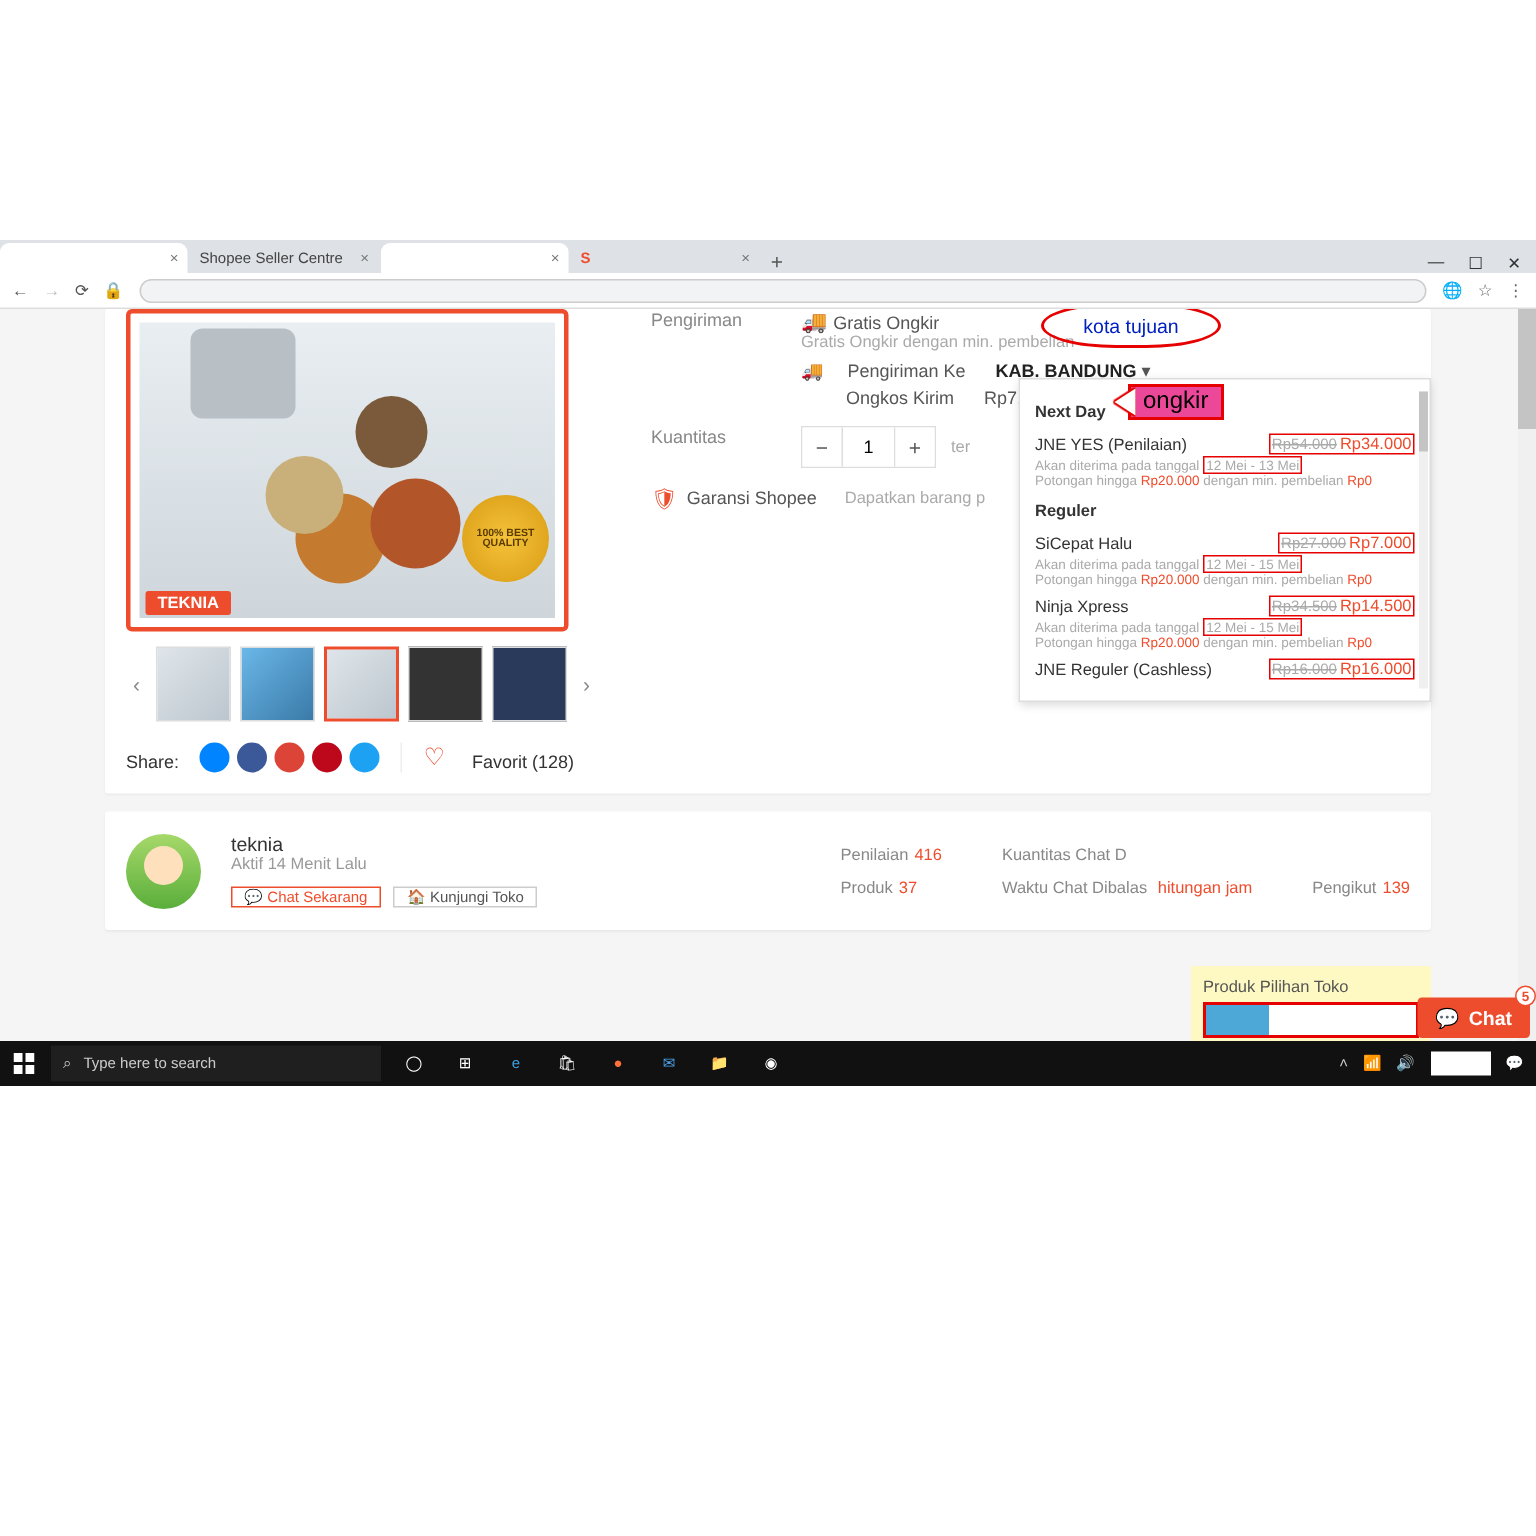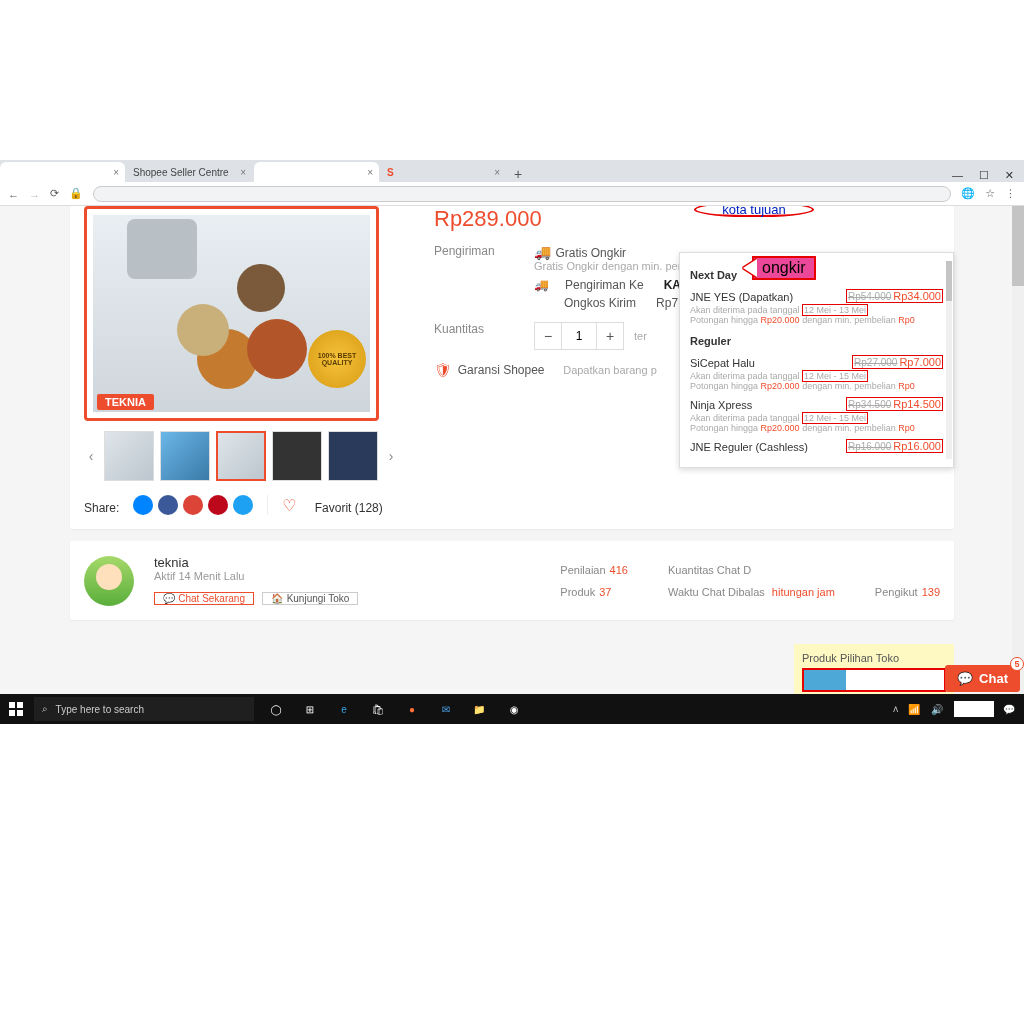--- a/index.html
+++ b/index.html
@@ -170,21 +170,20 @@
           <span class="sic" style="background:#bd081c"></span>
           <span class="sic" style="background:#1da1f2"></span>
         </span>
         <span style="border-left:1px solid #eee;height:20px"></span>
         <span class="heart">♡</span>
         <span>Favorit (128)</span>
       </div>
     </div>
 
     <div class="detcol">
-      <div class="price">Rp289.000</div>
 
       <div class="drow">
         <div class="lab">Pengiriman</div>
         <div>
           <div><span class="truck">🚚</span><span>Gratis Ongkir</span></div>
           <div class="subgrey">Gratis Ongkir dengan min. pembelian</div>
           <div style="margin-top:6px;display:flex;gap:16px">
             <span style="color:#888">🚚</span>
             <span>
               <span>Pengiriman Ke</span>
@@ -223,21 +222,21 @@
         &nbsp;&nbsp;
         <span class="subgrey">Dapatkan barang p</span>
       </div>
 
       <div class="dropdown">
         <div class="sb">
             <div class="th"></div>
           </div>
         <div class="sec">Next Day</div>
         <div class="ship">
-          <span class="name">JNE YES (Dapatkan)</span>
+          <span class="name">JNE YES (Penilaian)</span>
           <span class="pr redbox"><span class="old">Rp54.000</span><span class="new">Rp34.000</span></span>
           <div class="eta"><span>Akan diterima pada tanggal</span> <span class="redbox">12 Mei - 13 Mei</span></div>
           <div class="pot"><span>Potongan hingga</span> <b>Rp20.000</b> <span>dengan min. pembelian</span> <b>Rp0</b></div>
         </div>
         <div class="sec">Reguler</div>
         <div class="ship">
           <span class="name">SiCepat Halu</span>
           <span class="pr redbox"><span class="old">Rp27.000</span><span class="new">Rp7.000</span></span>
           <div class="eta"><span>Akan diterima pada tanggal</span> <span class="redbox">12 Mei - 15 Mei</span></div>
           <div class="pot"><span>Potongan hingga</span> <b>Rp20.000</b> <span>dengan min. pembelian</span> <b>Rp0</b></div>
@@ -247,21 +246,21 @@
           <span class="pr redbox"><span class="old">Rp34.500</span><span class="new">Rp14.500</span></span>
           <div class="eta"><span>Akan diterima pada tanggal</span> <span class="redbox">12 Mei - 15 Mei</span></div>
           <div class="pot"><span>Potongan hingga</span> <b>Rp20.000</b> <span>dengan min. pembelian</span> <b>Rp0</b></div>
         </div>
         <div class="ship">
           <span class="name">JNE Reguler (Cashless)</span>
           <span class="pr redbox"><span class="old">Rp16.000</span><span class="new">Rp16.000</span></span>
         </div>
       </div>
 
-      <div class="callout" style="left:260px;top:-4px;width:120px;height:15px">kota tujuan</div>
+      <div class="callout" style="left:260px;top:-4px;width:120px;height:30px">kota tujuan</div>
       <div class="arrowlabel" style="left:318px;top:50px">ongkir</div>
     </div>
   </div>
 
   <div class="card sellerrow">
     <div class="avatar"></div>
     <div class="sellerinfo">
       <div class="nm">teknia</div>
       <div class="act">Aktif 14 Menit Lalu</div>
       <button class="sbtn">💬 <span>Chat Sekarang</span></button>

